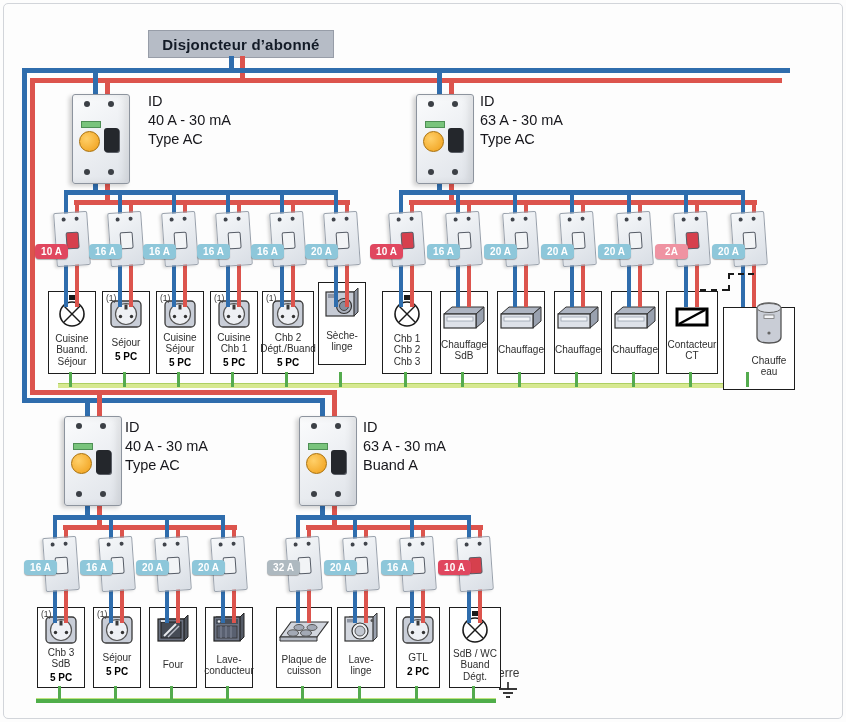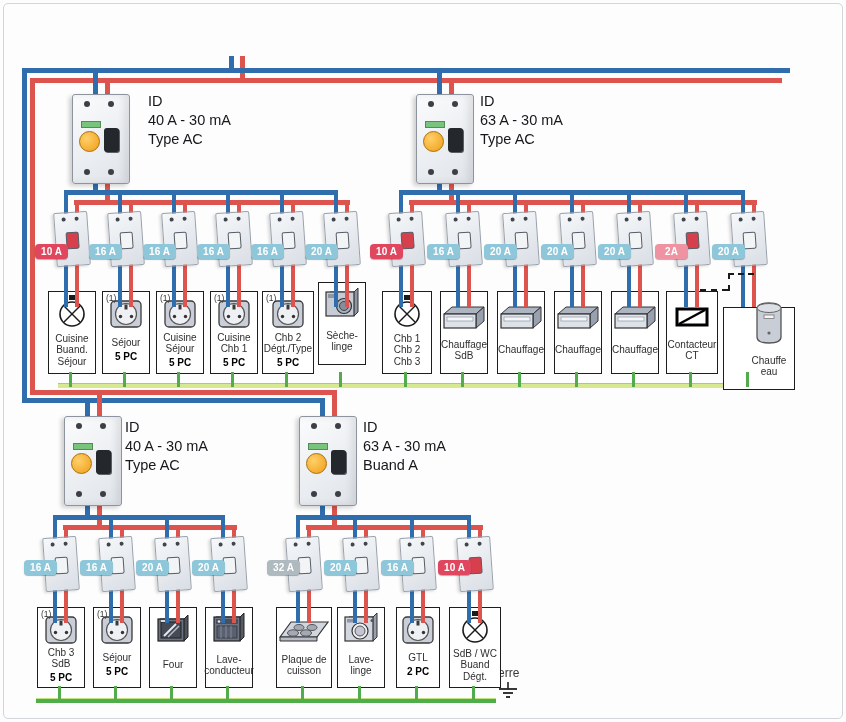--- a/index.html
+++ b/index.html
@@ -41,20 +41,21 @@
   .gnd{position:absolute;width:24px;height:18px;}
   .dash-h{position:absolute;border-top:2px dashed #1a1a1a;height:0;}
   .dash-v{position:absolute;border-left:2px dashed #1a1a1a;width:0;}
 </style>
 </head>
 <body>
 
 <div class="canvas">
   <div class="frame"></div>
 
+  <div class="title-box">Disjoncteur d’abonné</div>
   <div class="wire" style="left:229px;top:56px;width:5px;height:17px;background:var(--neutral);"></div>
   <div class="wire" style="left:240px;top:56px;width:5px;height:27px;background:var(--phase);"></div>
 
   <div class="wire" style="left:22px;top:68px;width:768px;height:5px;background:var(--neutral);"></div>
   <div class="wire" style="left:30px;top:78px;width:752px;height:5px;background:var(--phase);"></div>
 
   <div class="wire" style="left:22px;top:68px;width:5px;height:335px;background:var(--neutral);"></div>
   <div class="wire" style="left:30px;top:78px;width:5px;height:317px;background:var(--phase);"></div>
   <div class="wire" style="left:30px;top:390px;width:307px;height:5px;background:var(--phase);"></div>
   <div class="wire" style="left:22px;top:398px;width:303px;height:5px;background:var(--neutral);"></div>
@@ -154,21 +155,21 @@
           <svg width="34" height="31" viewBox="0 0 34 31">
             <rect x="2" y="3" width="30" height="26" rx="4" fill="#c9ced8" stroke="#3a3a3a" stroke-width="1.3"></rect>
             <circle cx="17" cy="16" r="10.5" fill="#eef0f4" stroke="#555" stroke-width="1.2"></circle>
             <rect x="15.5" y="6.5" width="3" height="5" fill="#3a3a3a"></rect>
             <circle cx="11.5" cy="18.5" r="1.7" fill="#333"></circle>
             <circle cx="22.5" cy="18.5" r="1.7" fill="#333"></circle>
           </svg>
         </div>
         <div class="lblwrap">
           <div class="clabel">Chb 2</div>
-          <div class="clabel">Dégt./Type</div>
+          <div class="clabel">Dégt./Buand</div>
           <div class="cbold">5 PC</div>
         </div>
       </div>
       <div class="cbox" style="left: 318px; top: 282px; width: 46px; height: 81px;">
         <div class="iconslot">
           <svg width="36" height="34" viewBox="0 0 36 34">
             <polygon points="6,6 30,6 34,2 34,26 30,30" fill="#8e95a3" stroke="#333" stroke-width="1"></polygon>
             <rect x="2" y="6" width="28" height="24" fill="#c6cbd5" stroke="#333" stroke-width="1.2"></rect>
             <rect x="4" y="8" width="10" height="4" fill="#8e95a3"></rect>
             <circle cx="20" cy="20" r="7.5" fill="#aab0bd" stroke="#333" stroke-width="1.2"></circle>

